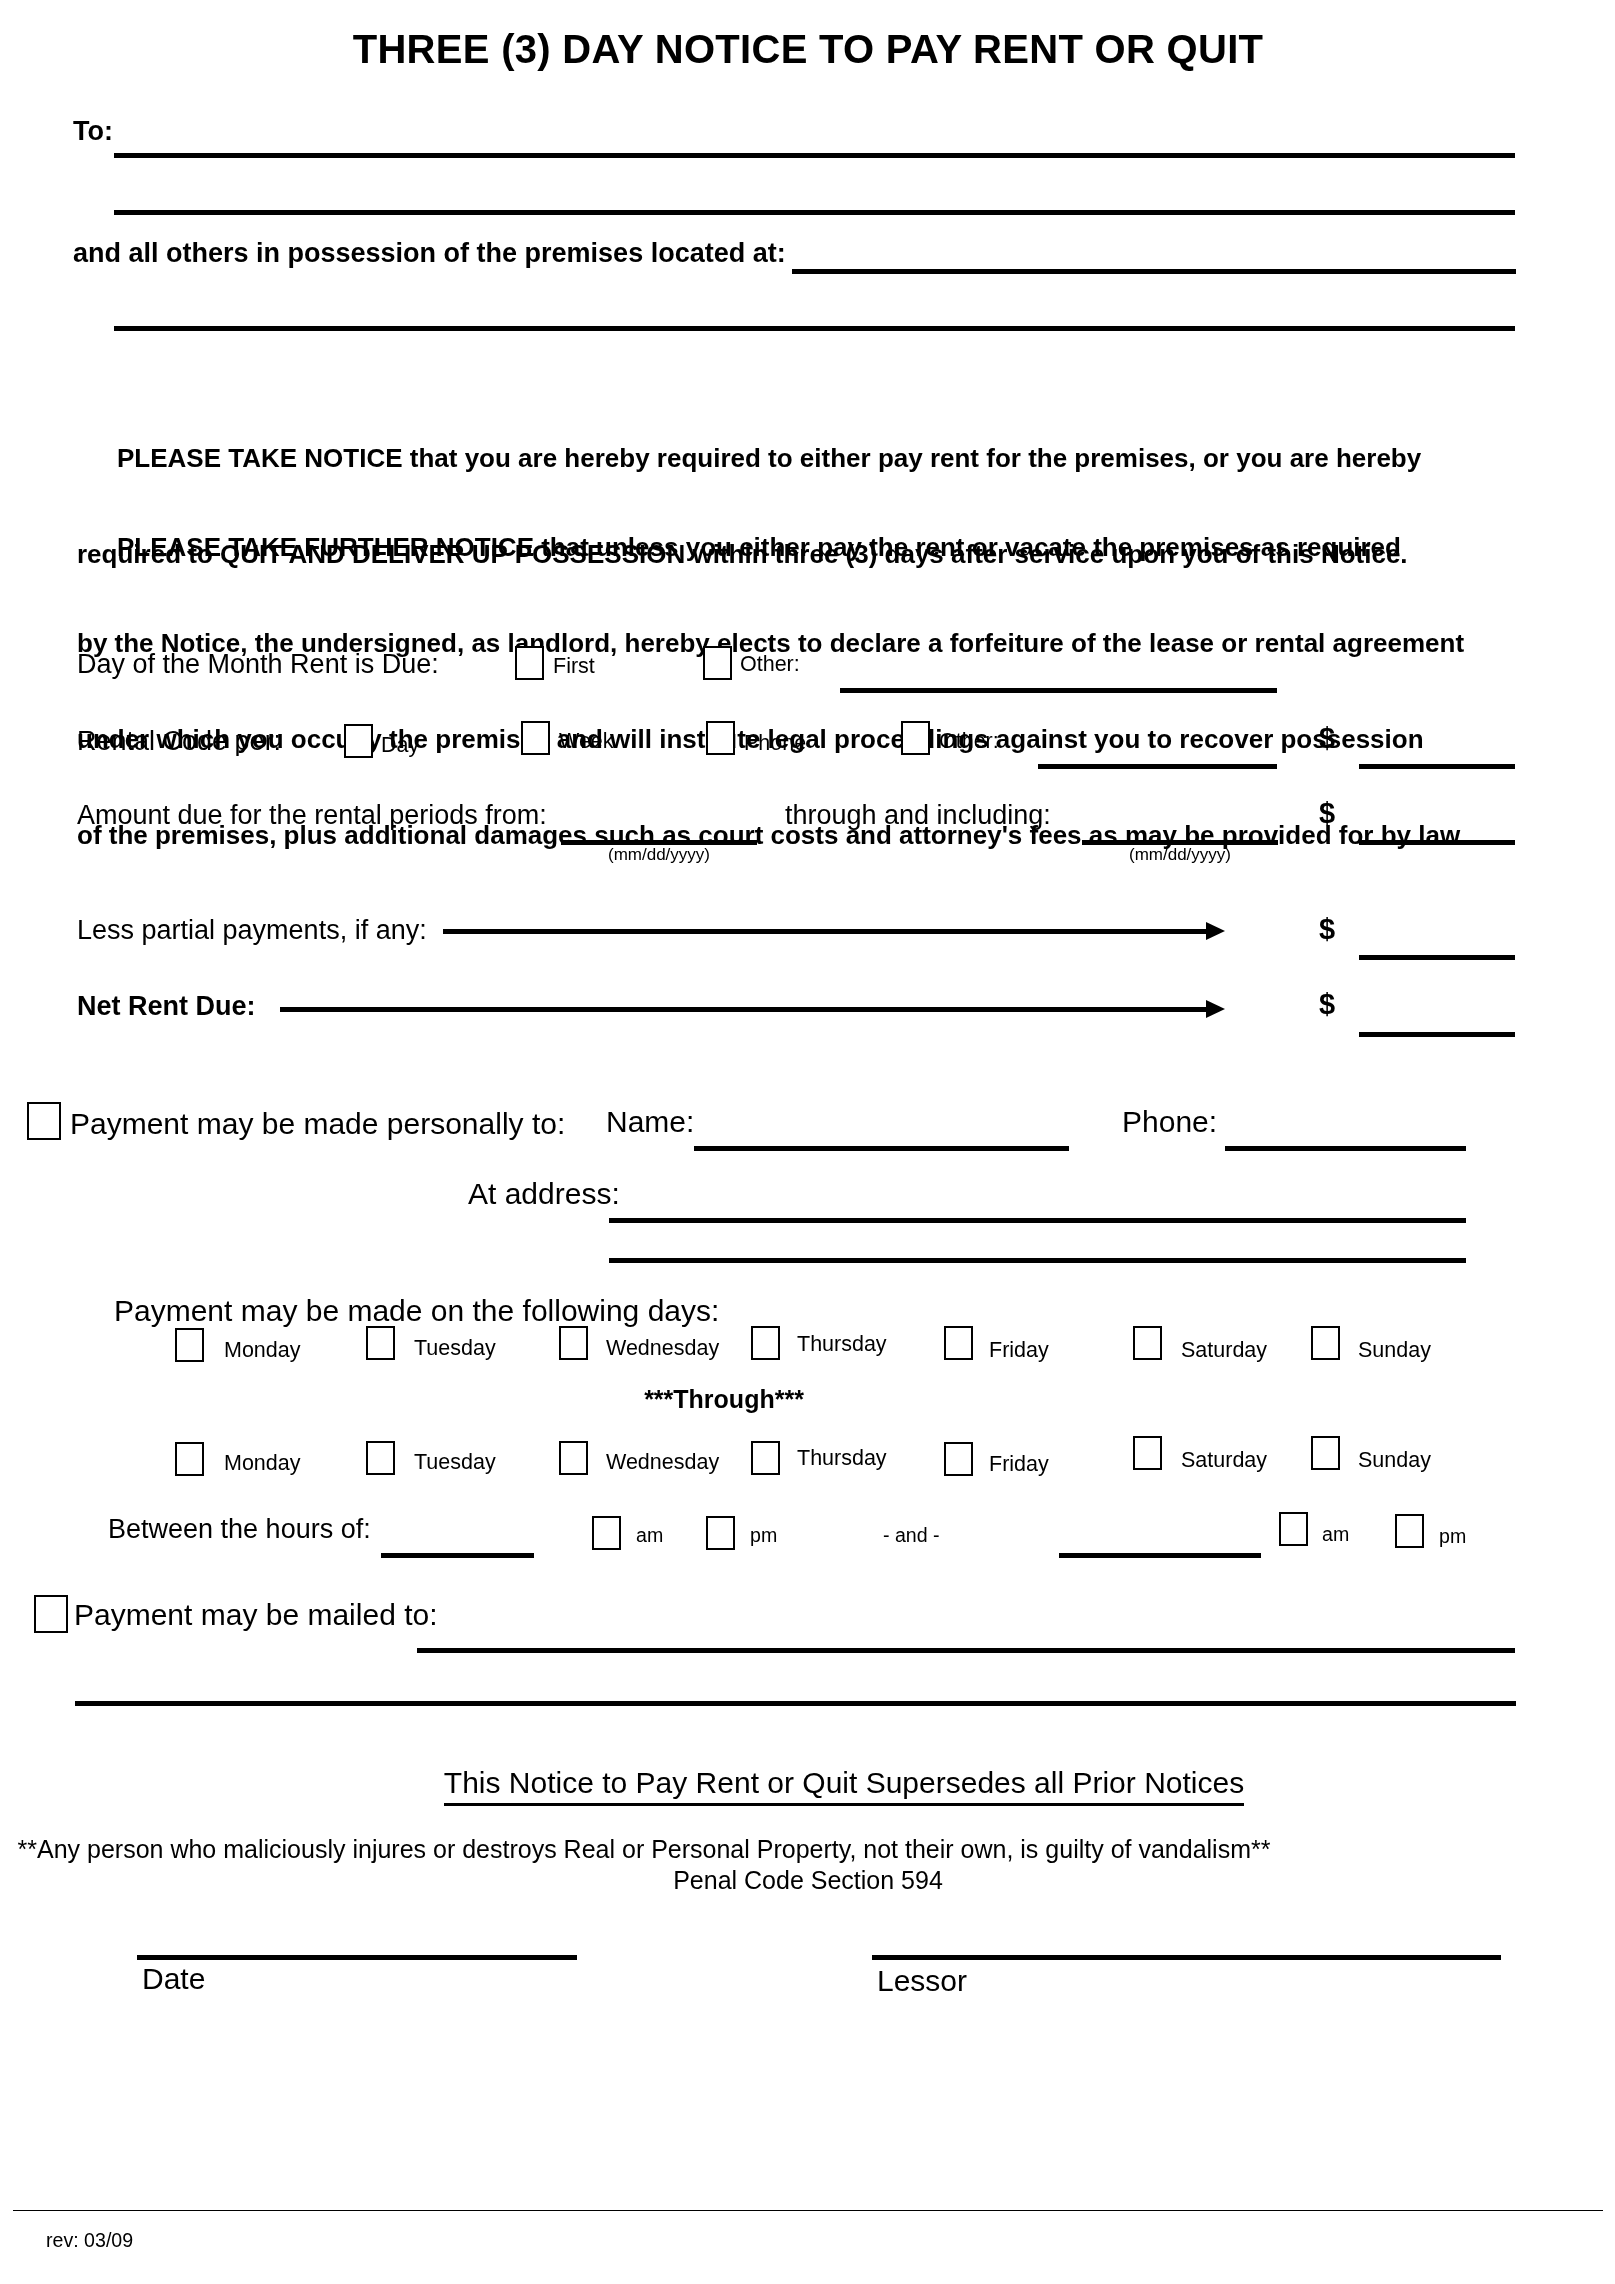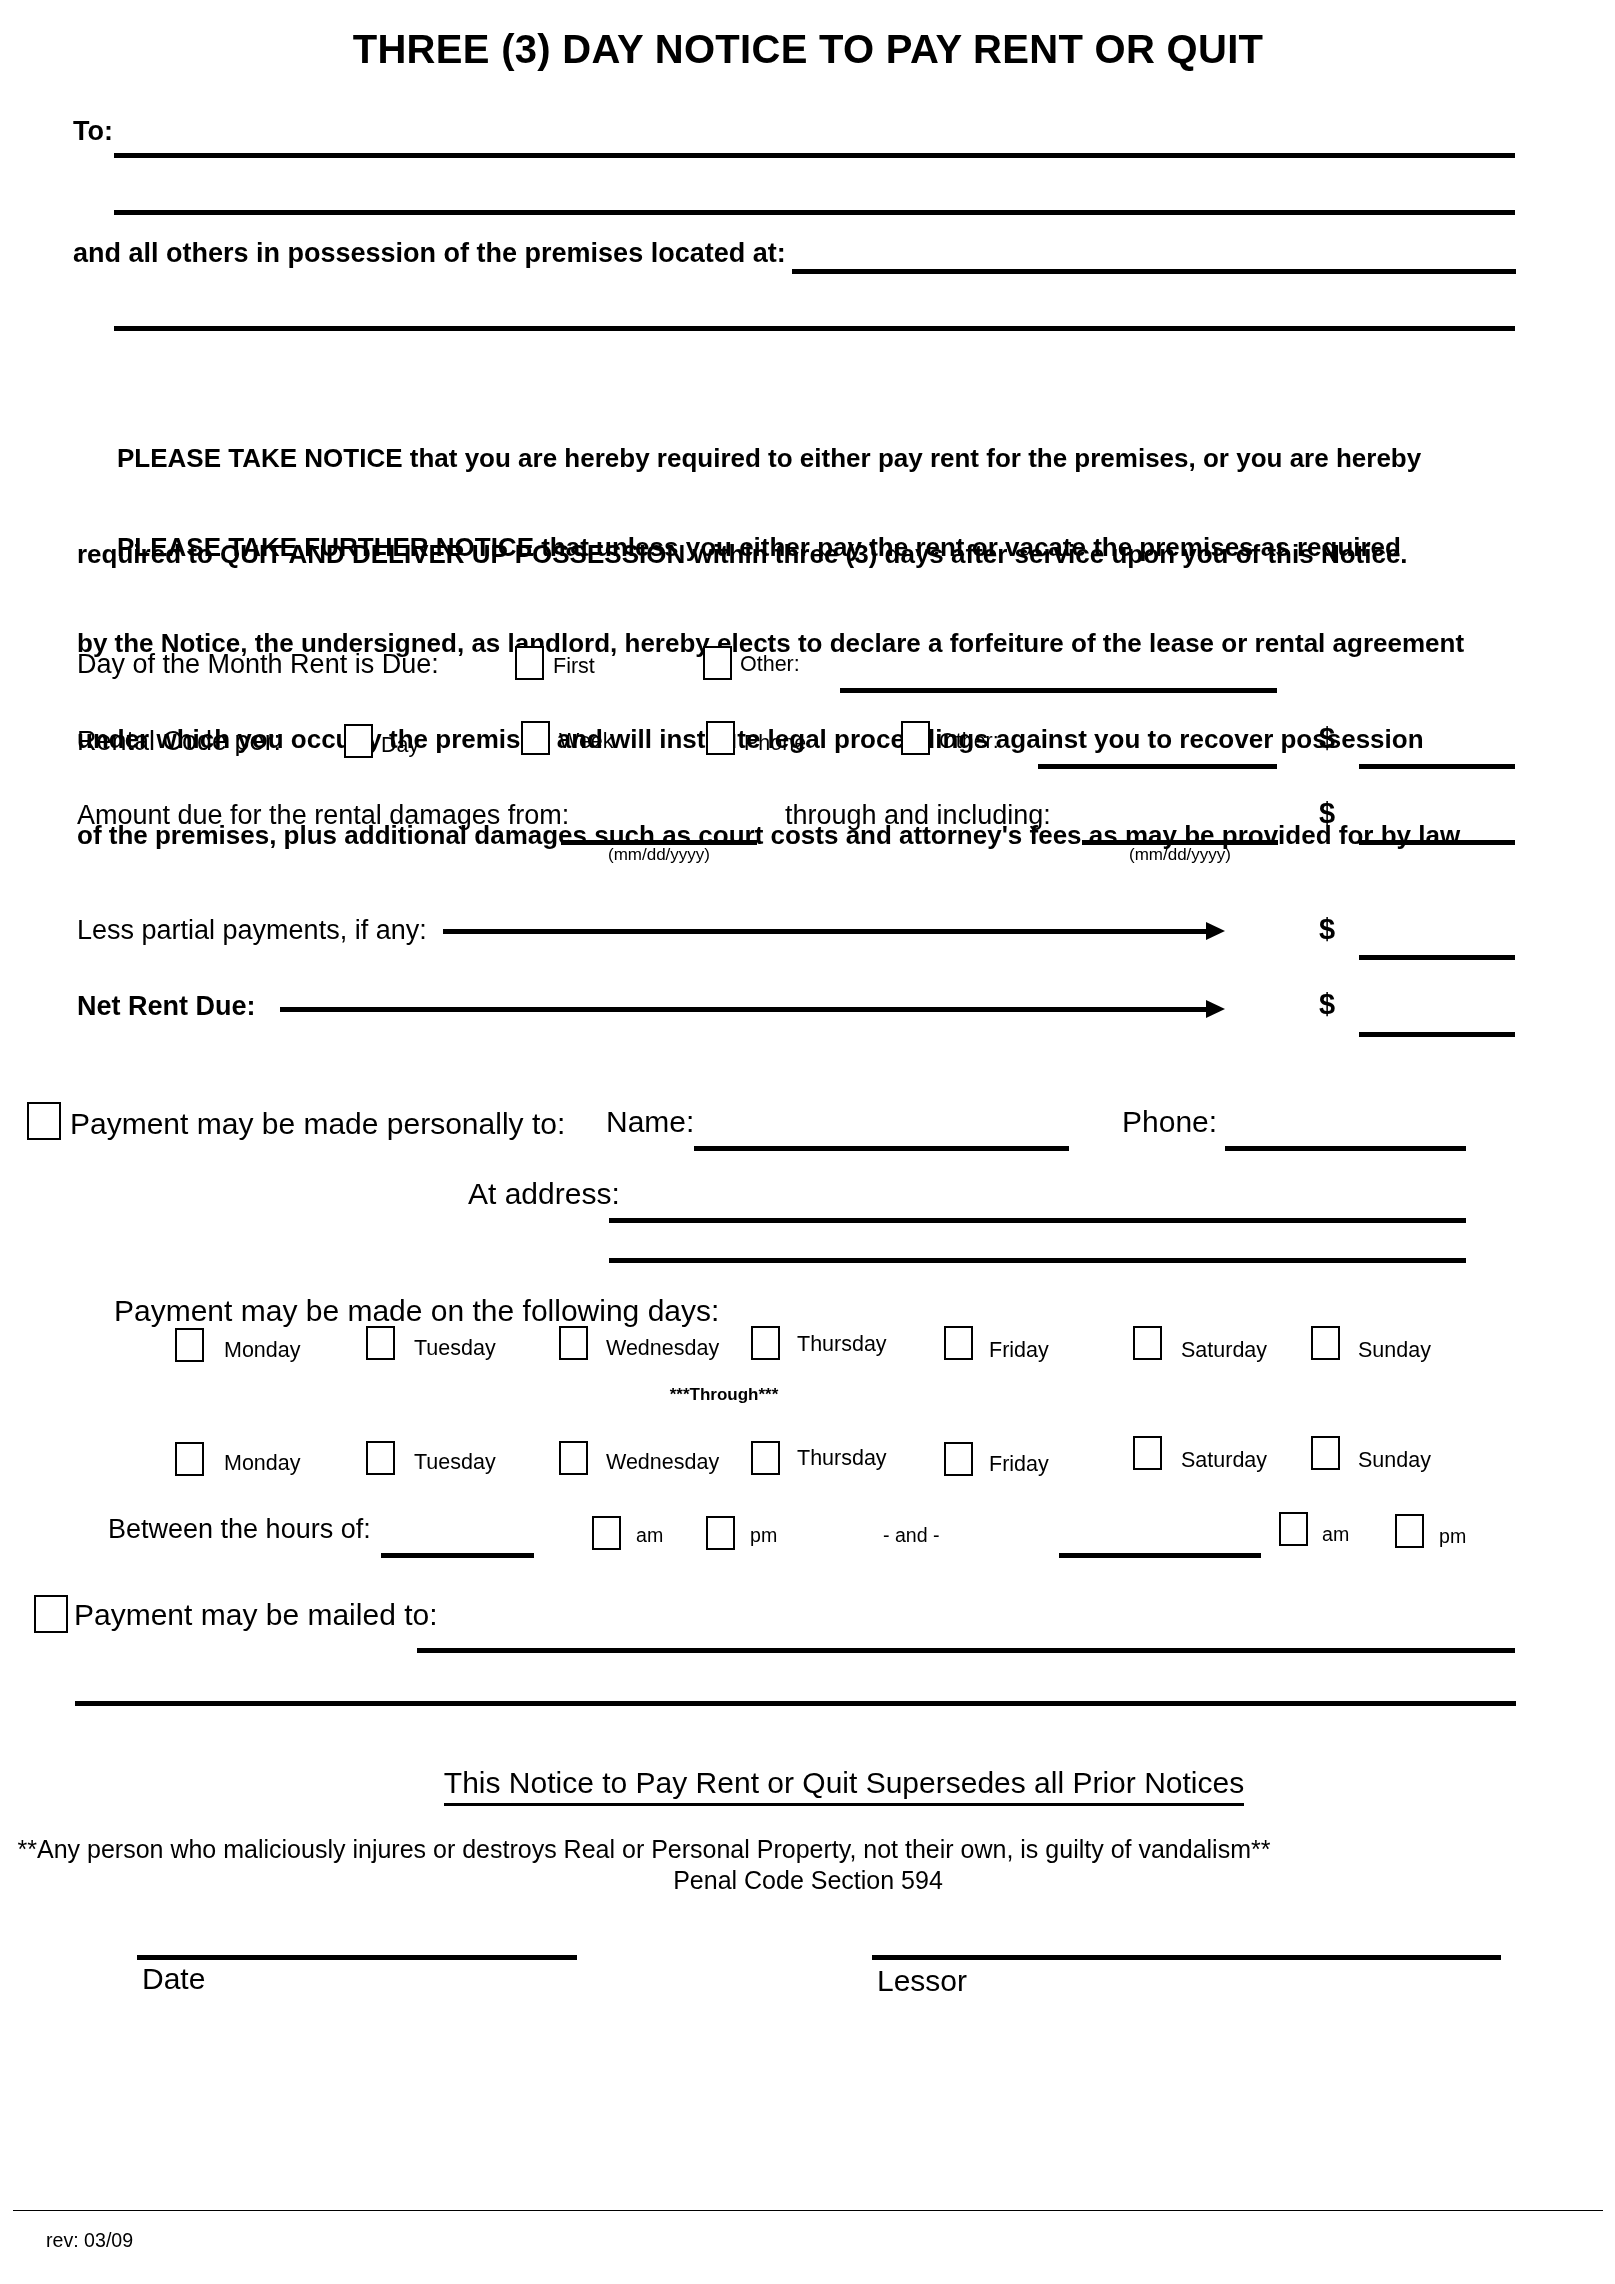--- a/index.html
+++ b/index.html
@@ -72,21 +72,21 @@
   }
   .tiny {
     font-size: 17px;
     white-space: nowrap;
   }
   .mid {
     font-size: 25px;
     white-space: nowrap;
   }
   .mid-b {
-    font-size: 17px;
+    font-size: 25px;
     font-weight: bold;
     white-space: nowrap;
   }
   .big {
     font-size: 30px;
     white-space: nowrap;
   }
   .dollar {
     font-size: 29px;
     font-weight: bold;
@@ -175,21 +175,21 @@
   <div class="cbox cbox-md" style="left:706px; top:721px;"></div>
   <div class="abs chk-lbl" style="left:744px; top:731px;">Phone</div>
 
   <div class="cbox cbox-md" style="left:901px; top:721px;"></div>
   <div class="abs chk-lbl" style="left:939px; top:729px;">Other:</div>
   <div class="rule" style="left:1038px; top:764px; width:239px;"></div>
 
   <div class="abs dollar" style="left:1319px; top:722px;">$</div>
   <div class="rule" style="left:1359px; top:764px; width:156px;"></div>
 
-  <div class="abs lbl" style="left:77px; top:800px;">Amount due for the rental damages from:</div>
+  <div class="abs lbl" style="left:77px; top:800px;">Amount due for the rental periods from:</div>
   <div class="rule" style="left:561px; top:840px; width:196px;"></div>
   <div class="abs tiny center" style="left:561px; top:845px; width:196px;">(mm/dd/yyyy)</div>
 
   <div class="abs lbl" style="left:785px; top:800px;">through and including:</div>
   <div class="rule" style="left:1082px; top:840px; width:196px;"></div>
   <div class="abs tiny center" style="left:1082px; top:845px; width:196px;">(mm/dd/yyyy)</div>
 
   <div class="abs dollar" style="left:1319px; top:797px;">$</div>
   <div class="rule" style="left:1359px; top:840px; width:156px;"></div>
 

